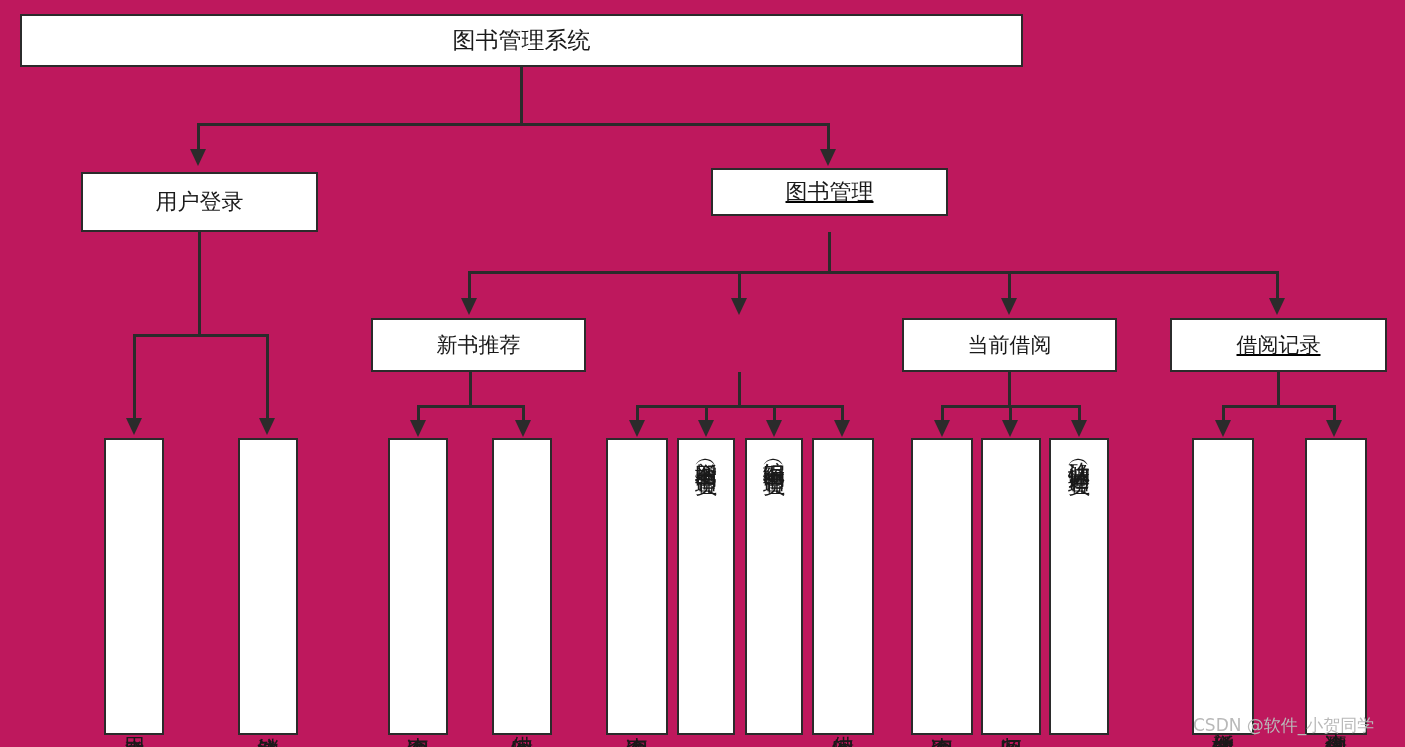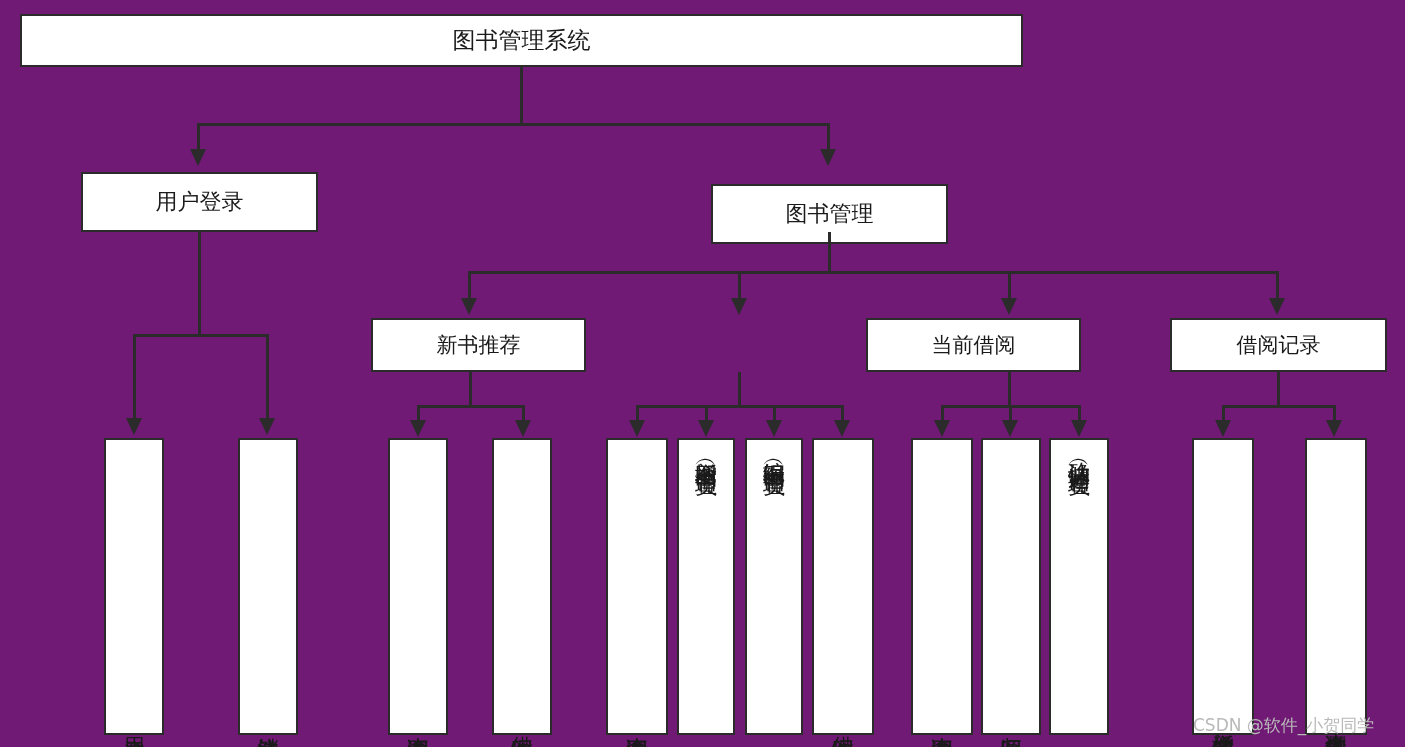--- a/index.html
+++ b/index.html
@@ -7,21 +7,21 @@
     padding: 0;
     background: #ffffff;
   }
   body {
     font-family: "DejaVu Sans", "Liberation Sans", sans-serif;
   }
   #canvas {
     position: relative;
     width: 1405px;
     height: 747px;
-    background: #701a75;
+    background: #be185d;
     overflow: hidden;
   }
   
   .node {
     position: absolute;
     box-sizing: border-box;
     border: 2px solid #2b2b2b;
     background: #ffffff;
     display: flex;
     align-items: center;
@@ -98,21 +98,21 @@
 
   <div class="vline" style="left:197px; top:123px; width:3px; height:28px;"></div>
   <div class="arrow" style="left:190px; top:149px;"></div>
   <div class="vline" style="left:827px; top:123px; width:3px; height:28px;"></div>
   <div class="arrow" style="left:820px; top:149px;"></div>
 
   <div class="node node-l1" style="left:81px; top:172px; width:237px; height:60px;">
     <span class="label">用户登录</span>
   </div>
 
-  <div class="node node-l1" style="left:711px; top:184px; width:237px; height:60px;">
+  <div class="node node-l1" style="left:711px; top:168px; width:237px; height:48px;text-decoration:underline;">
     <span class="label">图书管理</span>
   </div>
 
   <div class="vline" style="left:198px; top:232px; width:3px; height:104px;"></div>
   <div class="hline" style="left:133px; top:334px; width:136px; height:3px;"></div>
   <div class="vline" style="left:133px; top:334px; width:3px; height:86px;"></div>
   <div class="arrow" style="left:126px; top:418px;"></div>
   <div class="vline" style="left:266px; top:334px; width:3px; height:86px;"></div>
   <div class="arrow" style="left:259px; top:418px;"></div>
 
@@ -129,25 +129,25 @@
   <div class="arrow" style="left:1001px; top:298px;"></div>
 
   <div class="vline" style="left:1276px; top:271px; width:3px; height:29px;"></div>
   <div class="arrow" style="left:1269px; top:298px;"></div>
 
   <div class="node node-l2" style="left:371px; top:318px; width:215px; height:54px;">
     <span class="label">新书推荐</span>
   </div>
 
 
-  <div class="node node-l2" style="left:866px; top:318px; width:215px; height:54px;">
+  <div class="node node-l2" style="left:902px; top:318px; width:215px; height:54px;">
     <span class="label">当前借阅</span>
   </div>
 
-  <div class="node node-l2" style="left:1170px; top:318px; width:217px; height:54px;">
+  <div class="node node-l2" style="left:1170px; top:318px; width:217px; height:54px;text-decoration:underline;">
     <span class="label">借阅记录</span>
   </div>
 
   <div class="vline" style="left:469px; top:372px; width:3px; height:36px;"></div>
   <div class="hline" style="left:417px; top:405px; width:108px; height:3px;"></div>
   <div class="vline" style="left:417px; top:405px; width:3px; height:18px;"></div>
   <div class="arrow" style="left:410px; top:420px;"></div>
   <div class="vline" style="left:522px; top:405px; width:3px; height:18px;"></div>
   <div class="arrow" style="left:515px; top:420px;"></div>
 

